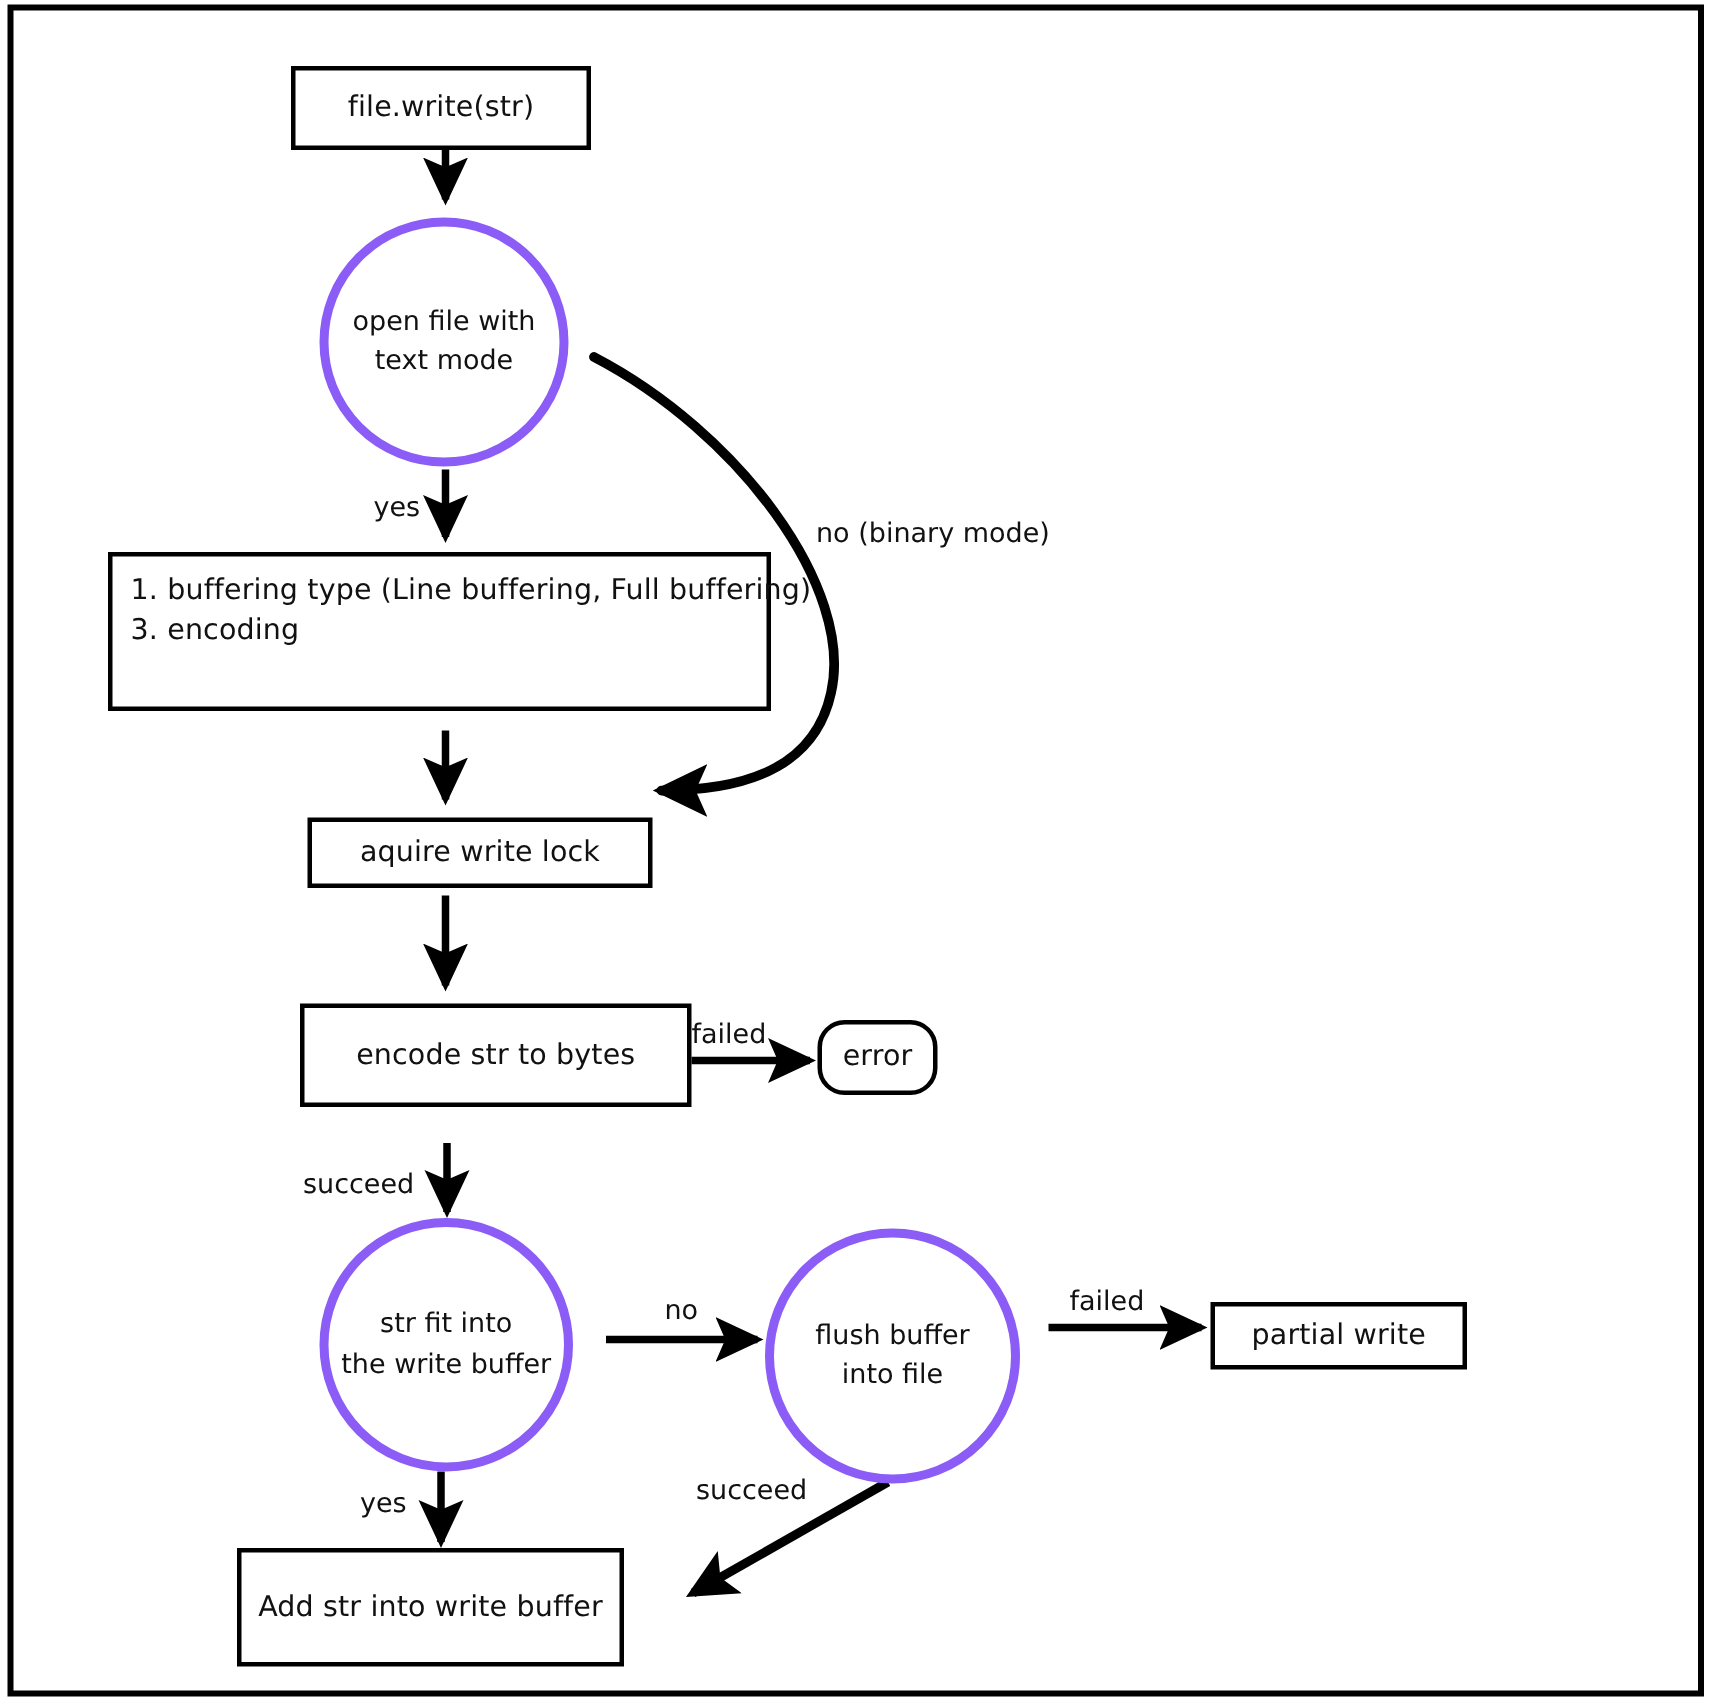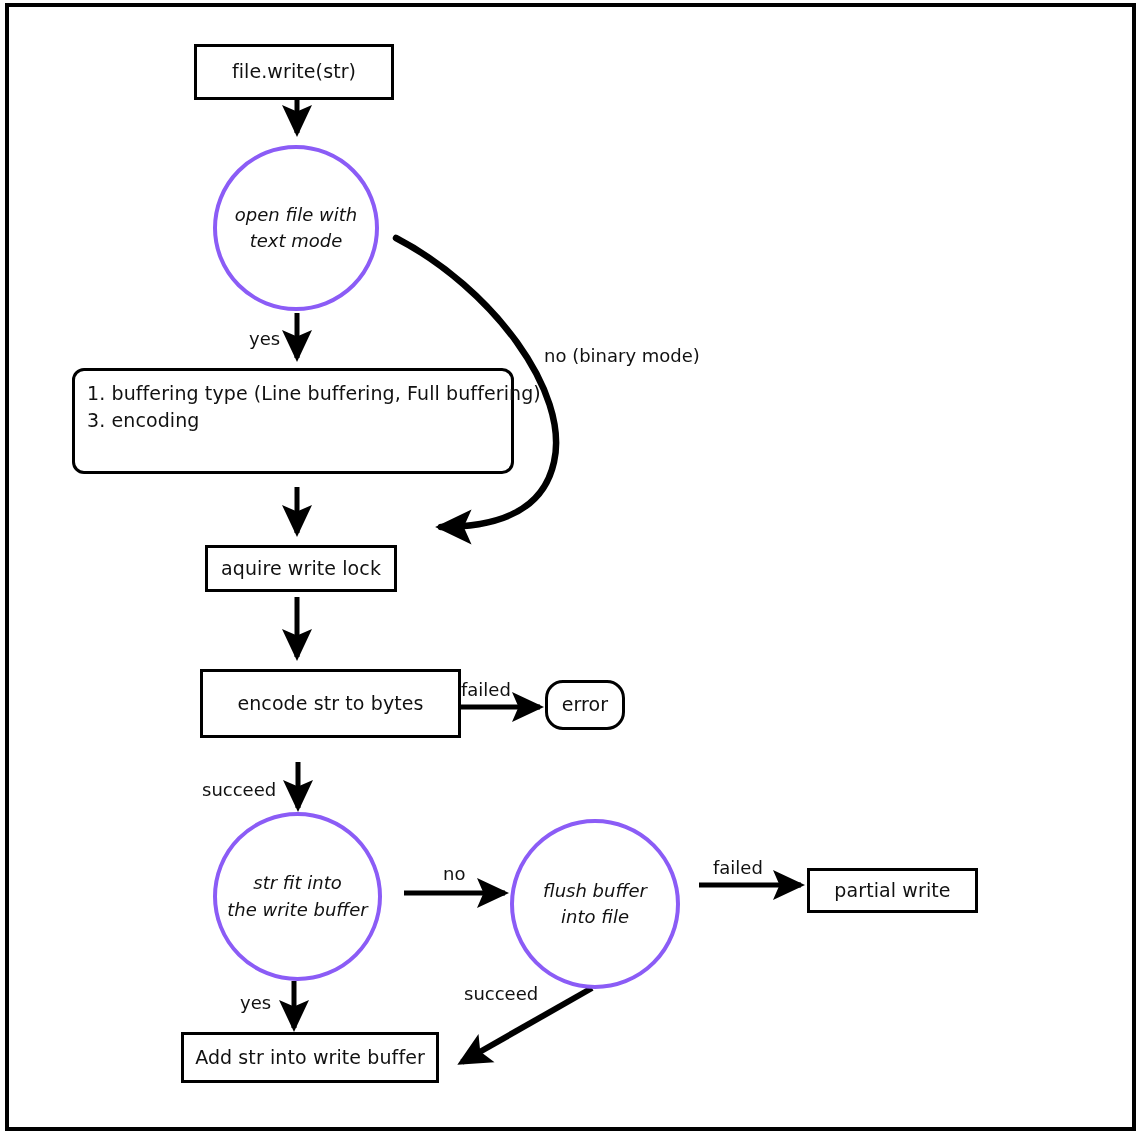--- a/index.html
+++ b/index.html
@@ -49,36 +49,34 @@
     font-size: 19px;
     line-height: 1.25;
     letter-spacing: 0.1px;
   }
   .node-box.left-align {
     display: block;
     text-align: left;
     padding: 9px 12px 10px 12px;
     font-size: 19px;
     line-height: 1.42;
-    border-radius: 12px;
   }
   .node-circle {
     position: absolute;
     box-sizing: border-box;
-    border: 4px solid #8b5cf6;
+    border: 6px solid #8b5cf6;
     border-radius: 50%;
     background: #ffffff;
     display: flex;
     align-items: center;
     justify-content: center;
     text-align: center;
     color: #111111;
     font-size: 18px;
     line-height: 1.45;
-    font-style: italic;
   }
   .edge-label {
     position: absolute;
     color: #111111;
     font-size: 18px;
     white-space: nowrap;
     line-height: 1;
   }
   .listline {
     display: block;
@@ -134,21 +132,21 @@
       <span class="listline">open file with</span>
       <span class="listline">text mode</span>
     </span>
   </div>
 
   <div class="node-box left-align" style="left:72px; top:368px; width:442px; height:106px;">
     <span class="listline">1. buffering type (Line buffering, Full buffering)</span>
     <span class="listline">3. encoding</span>
   </div>
 
-  <div class="node-box" style="left:205px; top:545px; width:192px; height:47px;">
+  <div class="node-box" style="left:205px; top:545px; width:230px; height:47px;">
     <span>aquire write lock</span>
   </div>
 
   <div class="node-box" style="left:168px; top:669px; width:261px; height:69px;margin-left:32px;">
     <span>encode str to bytes</span>
   </div>
 
   <div class="node-box" style="left:545px; top:680px; width:80px; height:50px;border-radius:18px;">
     <span>error</span>
   </div>
@@ -164,21 +162,21 @@
     <span>
       <span class="listline">flush buffer</span>
       <span class="listline">into file</span>
     </span>
   </div>
 
   <div class="node-box" style="left:807px; top:868px; width:171px; height:45px;">
     <span>partial write</span>
   </div>
 
-  <div class="node-box" style="left:181px; top:1032px; width:258px; height:51px;text-align:center;">
+  <div class="node-box" style="left:158px; top:1032px; width:258px; height:79px;text-align:center;">
     <span>Add str into write buffer</span>
   </div>
 
   <div class="edge-label" style="left:249px; top:330px;">yes</div>
 
   <div class="edge-label" style="left:544px; top:347px;">no (binary mode)</div>
 
   <div class="edge-label" style="left:461px; top:681px;">failed</div>
 
   <div class="edge-label" style="left:202px; top:781px;">succeed</div>

